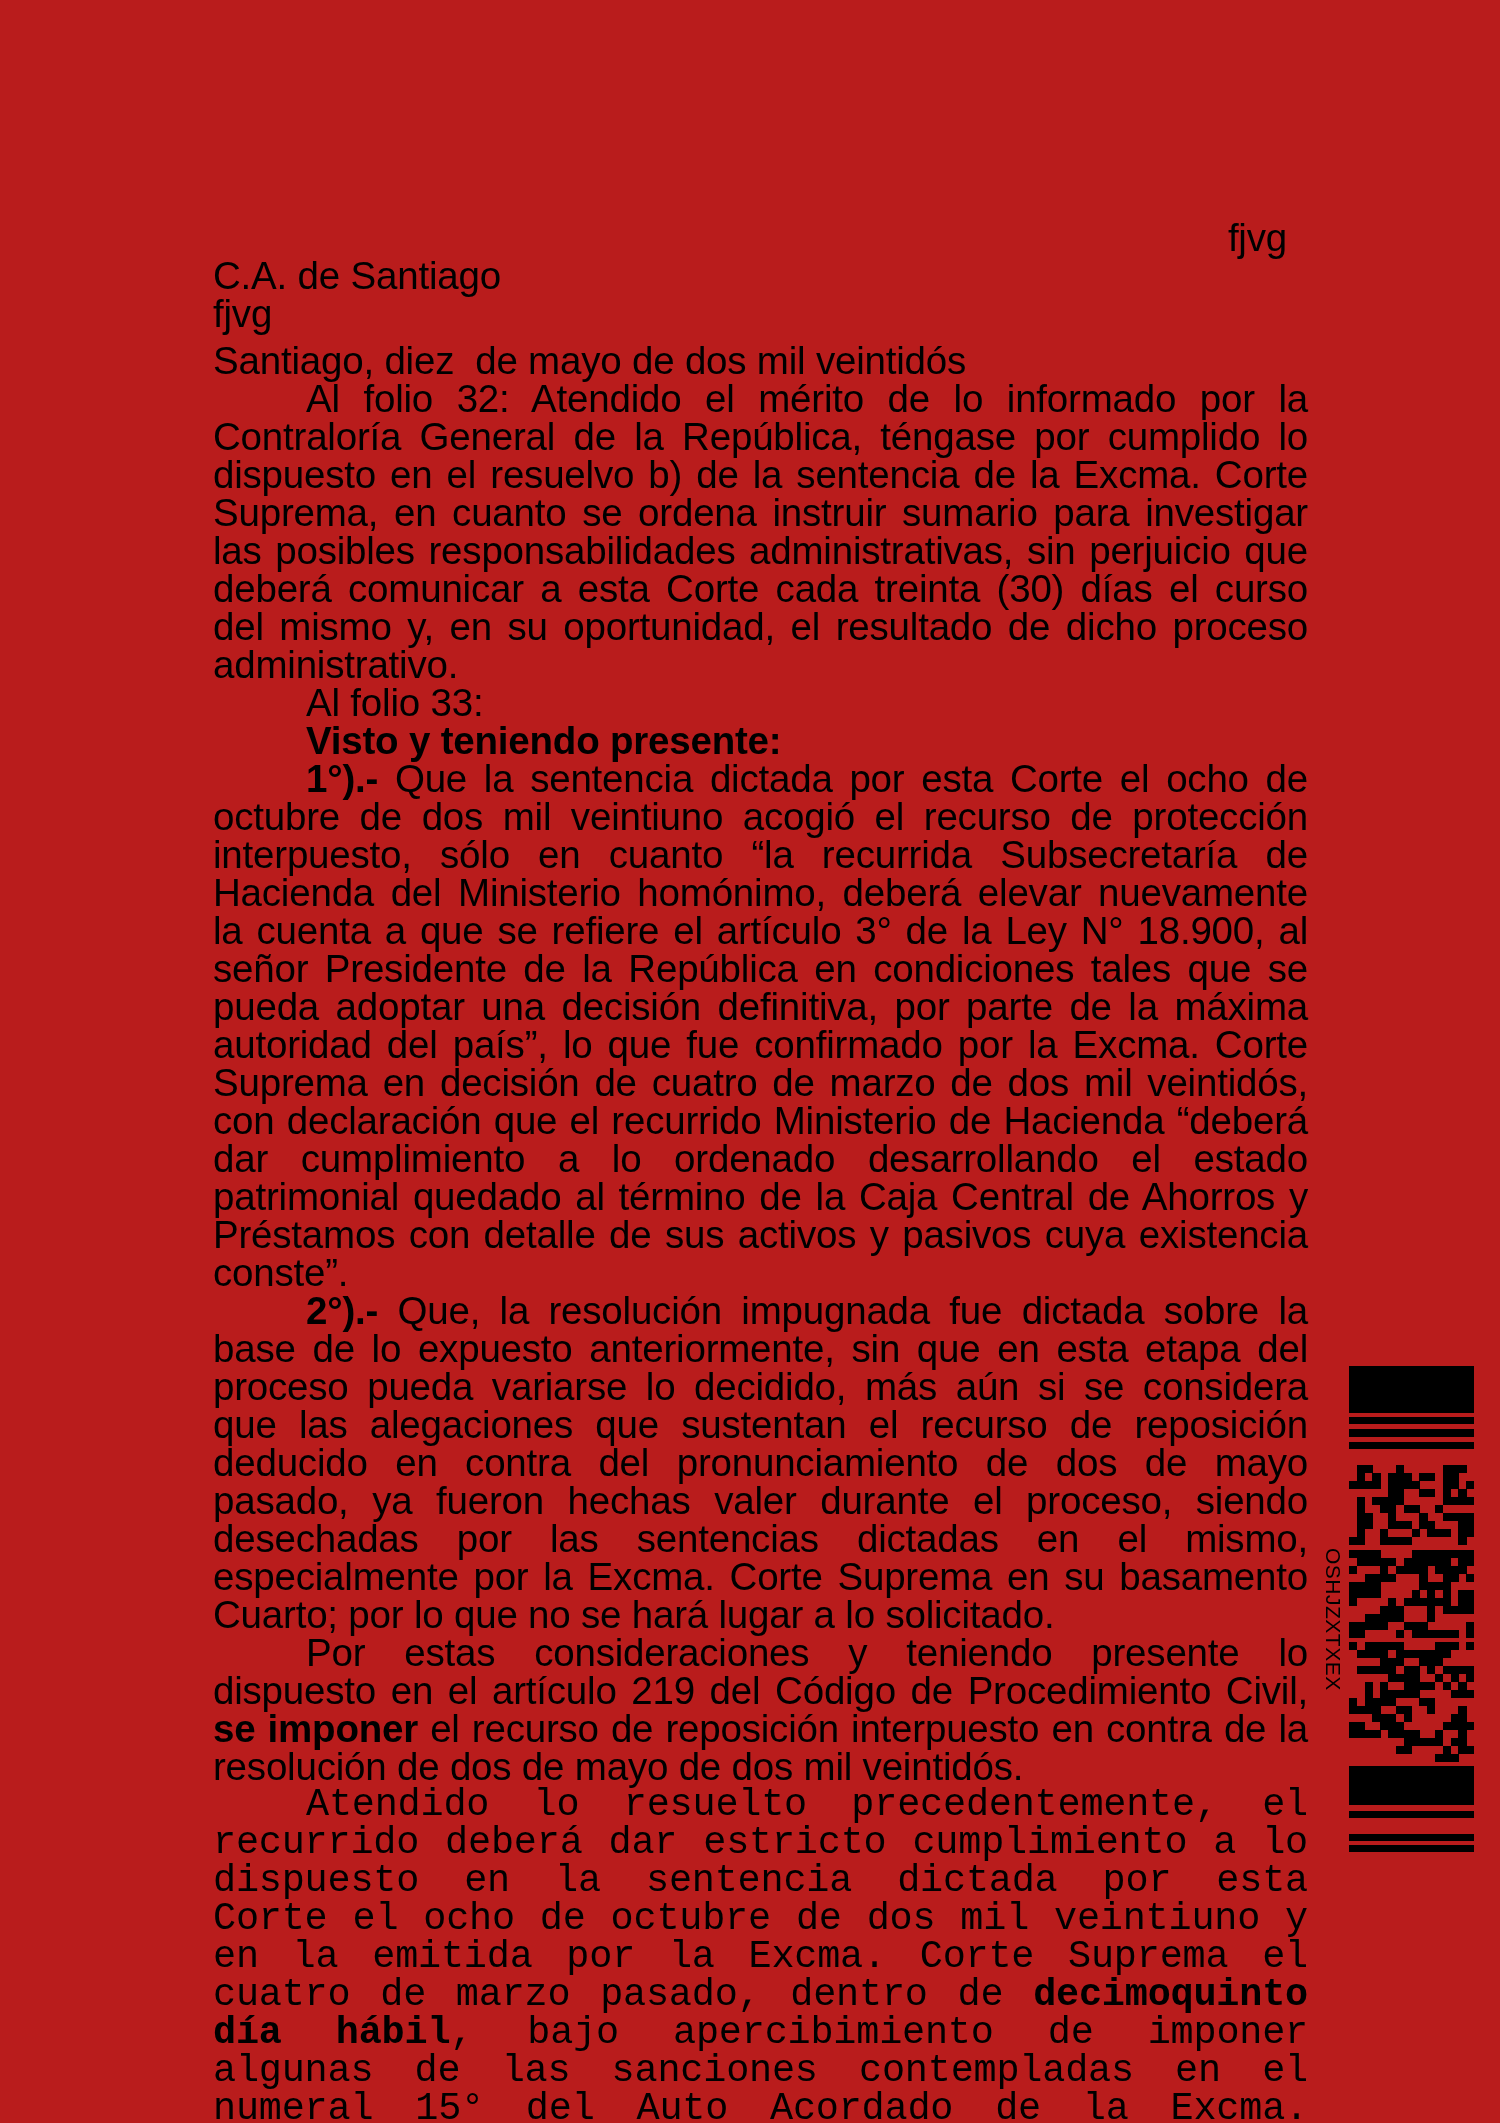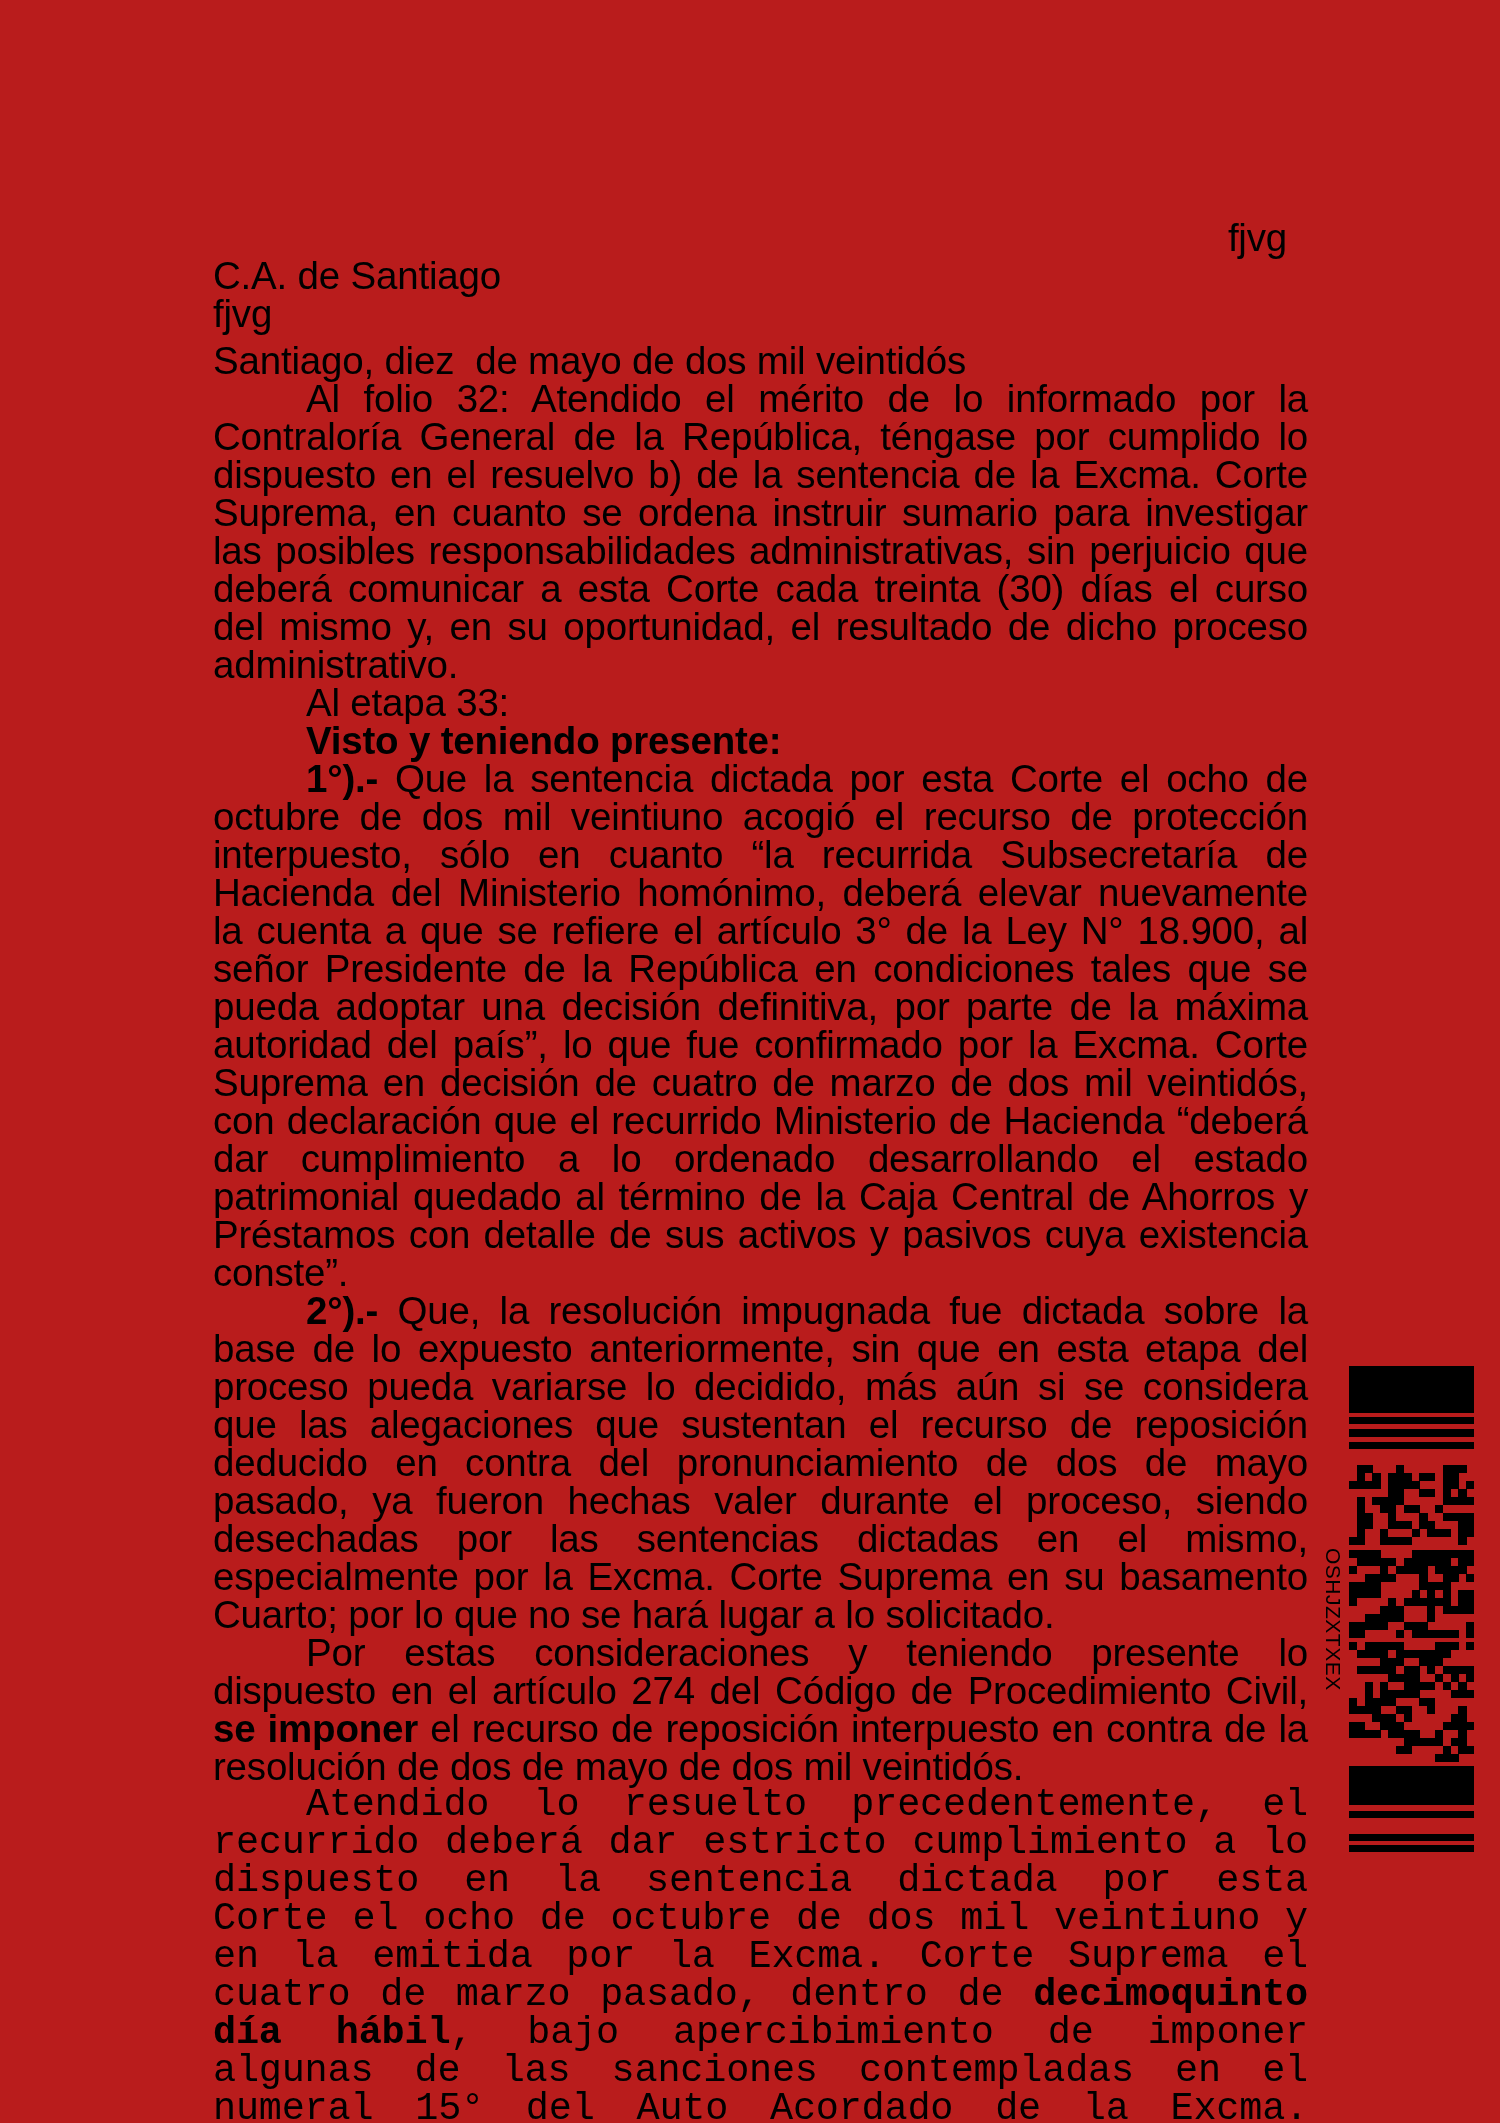--- a/index.html
+++ b/index.html
@@ -76,25 +76,25 @@
 
 <div class="page">
 
   <div class="content">
     <div class="hdr-right">fjvg</div>
     <div class="line">C.A. de Santiago</div>
     <div class="line">fjvg</div>
     <div class="line pre">Santiago, diez  de mayo de dos mil veintidós</div>
     <div id="paragraphs">
         <p class="para"><span>Al folio 32: Atendido el mérito de lo informado por la Contraloría General de la República, téngase por cumplido lo dispuesto en el resuelvo b) de la sentencia de la Excma. Corte Suprema, en cuanto se ordena instruir sumario para investigar las posibles responsabilidades administrativas, sin perjuicio que deberá comunicar a esta Corte cada treinta (30) días el curso del mismo y, en su oportunidad, el resultado de dicho proceso administrativo.</span></p>
-        <p class="para"><span>Al etapa 33:</span></p>
+        <p class="para"><span>Al folio 33:</span></p>
         <p class="para"><span class="b">Visto y teniendo presente:</span></p>
         <p class="para"><span class="b">1°).- </span><span>Que la sentencia dictada por esta Corte el ocho de octubre de dos mil veintiuno acogió el recurso de protección interpuesto, sólo en cuanto “la recurrida Subsecretaría de Hacienda del Ministerio homónimo, deberá elevar nuevamente la cuenta a que se refiere el artículo 3° de la Ley N° 18.900, al señor Presidente de la República en condiciones tales que se pueda adoptar una decisión definitiva, por parte de la máxima autoridad del país”, lo que fue confirmado por la Excma. Corte Suprema en decisión de cuatro de marzo de dos mil veintidós, con declaración que el recurrido Ministerio de Hacienda “deberá dar cumplimiento a lo ordenado desarrollando el estado patrimonial quedado al término de la Caja Central de Ahorros y Préstamos con detalle de sus activos y pasivos cuya existencia conste”.</span></p>
         <p class="para"><span class="b">2°).- </span><span>Que, la resolución impugnada fue dictada sobre la base de lo expuesto anteriormente, sin que en esta etapa del proceso pueda variarse lo decidido, más aún si se considera que las alegaciones que sustentan el recurso de reposición deducido en contra del pronunciamiento de dos de mayo pasado, ya fueron hechas valer durante el proceso, siendo desechadas por las sentencias dictadas en el mismo, especialmente por la Excma. Corte Suprema en su basamento Cuarto; por lo que no se hará lugar a lo solicitado.</span></p>
-        <p class="para"><span>Por estas consideraciones y teniendo presente lo dispuesto en el artículo 274 del Código de Procedimiento Civil, </span><span class="b">se imponer</span><span> el recurso de reposición interpuesto en contra de la resolución de dos de mayo de dos mil veintidós.</span></p>
+        <p class="para"><span>Por estas consideraciones y teniendo presente lo dispuesto en el artículo 219 del Código de Procedimiento Civil, </span><span class="b">se imponer</span><span> el recurso de reposición interpuesto en contra de la resolución de dos de mayo de dos mil veintidós.</span></p>
         <p class="para justify-last"><span>Atendido lo resuelto precedentemente, el recurrido deberá dar estricto cumplimiento a lo dispuesto en la sentencia dictada por esta Corte el ocho de octubre de dos mil veintiuno y en la emitida por la Excma. Corte Suprema el cuatro de marzo pasado, dentro de </span><span class="b">decimoquinto día hábil</span><span>, bajo apercibimiento de imponer algunas de las sanciones contempladas en el numeral 15° del Auto Acordado de la Excma. Corte Suprema sobre Tramitación y Fallo del Recurso de Protección de las Garantías</span></p>
       </div>
   </div>
 
   <div class="code-vertical">OSHJZXTXEX</div>
 
   <div class="barcode">
     <div class="bc-el bc-block1"></div>
     <div class="bc-el bc-bar1"></div>
     <div class="bc-el bc-bar2"></div>

